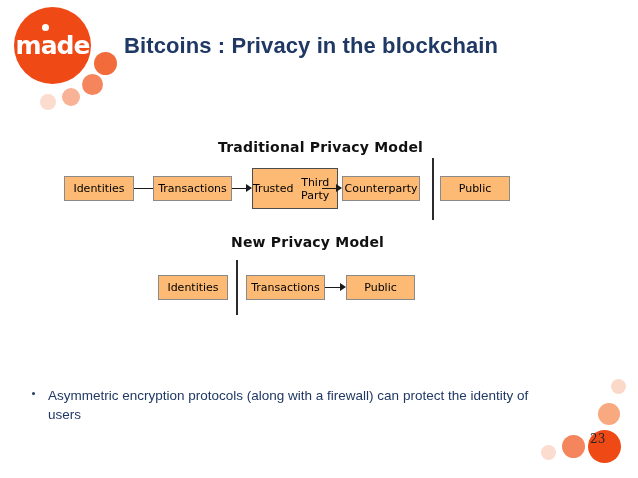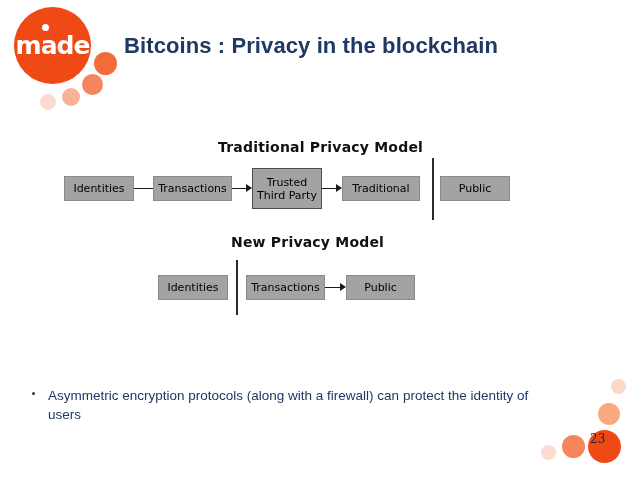--- a/index.html
+++ b/index.html
@@ -33,21 +33,21 @@
     color:#1F3864;font-weight:bold;font-size:22px;
     letter-spacing:0.1px;white-space:nowrap;
   }
 
   
   .sec-title{
     position:absolute;color:#111111;font-weight:bold;font-size:14px;
     font-family:"DejaVu Sans", sans-serif;letter-spacing:0.2px;white-space:nowrap;
   }
   .dbox{
-    position:absolute;border:1px solid #8a8a8a;background:#a3a3a3;
+    position:absolute;border:1px solid #8a8a8a;background:#fdba74;
     box-sizing:border-box;display:flex;align-items:center;justify-content:center;
     text-align:center;color:#000000;font-size:11px;line-height:13px;
     font-family:"DejaVu Sans", sans-serif;
   }
   .dbox.thick{border:1px solid #4d4d4d;}
   .hline{position:absolute;height:1px;background:#1a1a1a;}
   .arrowhead{
     position:absolute;width:0;height:0;
     border-top:4px solid transparent;border-bottom:4px solid transparent;
     border-left:6px solid #1a1a1a;
@@ -96,29 +96,29 @@
 
   <div class="dbox" style="left:64px;top:176px;width:70px;height:25px;">Identities</div>
 
   <div class="hline" style="left:134px;top:188px;width:19px;"></div>
 
   <div class="dbox" style="left:153px;top:176px;width:79px;height:25px;">Transactions</div>
 
   <div class="hline" style="left:232px;top:188px;width:14px;"></div>
   <div class="arrowhead" style="left:246px;top:184px;"></div>
 
-  <div class="dbox thick" style="left:252px;top:168px;width:70px;height:41px;flex-direction:column;">
+  <div class="dbox thick" style="left:252px;top:168px;width:86px;height:41px;">
     <span>Trusted</span>
     <span>Third Party</span>
   </div>
 
   <div class="hline" style="left:322px;top:188px;width:14px;"></div>
   <div class="arrowhead" style="left:336px;top:184px;"></div>
 
-  <div class="dbox" style="left:342px;top:176px;width:78px;height:25px;">Traditional</div>
+  <div class="dbox" style="left:342px;top:176px;width:78px;height:25px;">Counterparty</div>
 
   <div class="vdiv" style="left:432px;top:158px;height:62px;"></div>
 
   <div class="dbox" style="left:440px;top:176px;width:70px;height:25px;">Public</div>
 
   <div class="sec-title" style="left:231px;top:234px;text-align:right;">New Privacy Model</div>
 
   <div class="dbox" style="left:158px;top:275px;width:70px;height:25px;">Identities</div>
 
   <div class="vdiv" style="left:236px;top:260px;height:55px;"></div>

